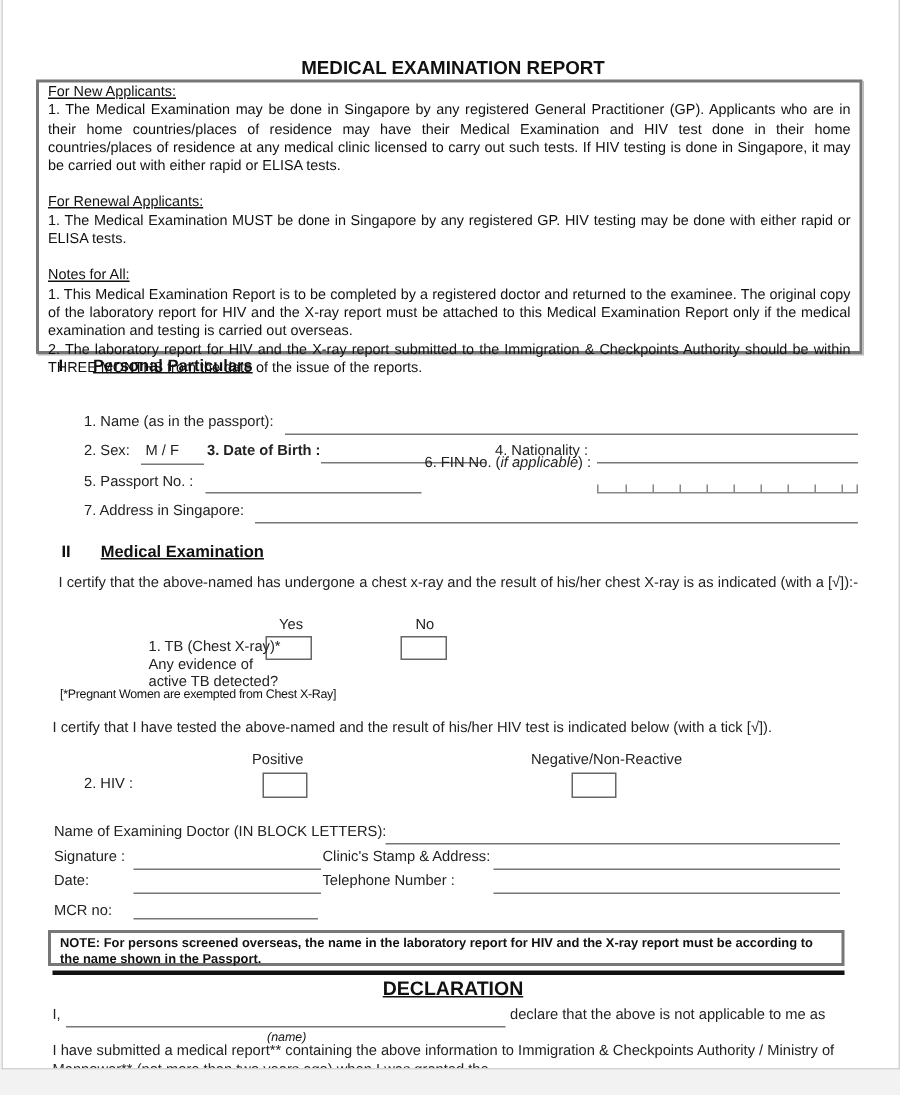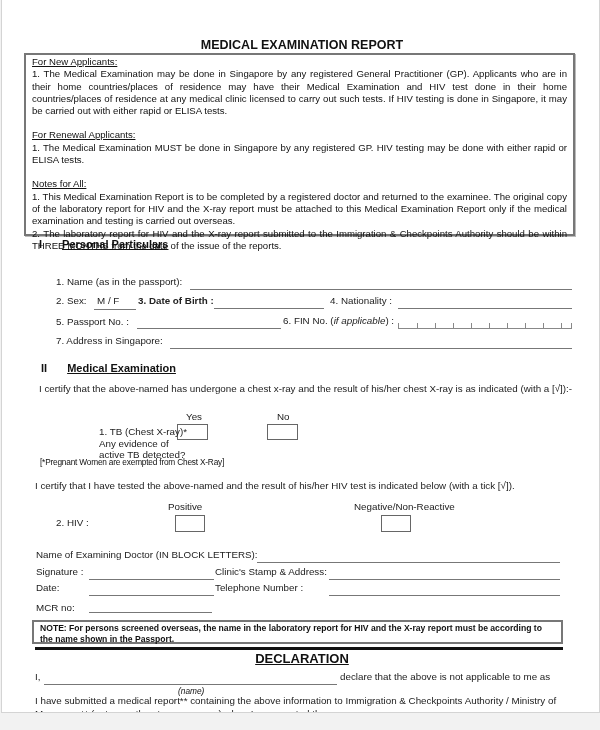--- a/index.html
+++ b/index.html
@@ -64,21 +64,21 @@
   <div class="abs lbl" style="left:54px; top:295px;">2.  Sex:</div>
   <div class="abs lbl" style="left:95px; top:295px;">M  /  F</div>
   <div class="line" style="left:92px; top:309px; width:42px;"></div>
   <div class="abs lbl" style="left:136px; top:295px;font-weight:bold;">3.  Date of Birth :</div>
   <div class="line" style="left:212px; top:308px; width:110px;"></div>
   <div class="abs lbl" style="left:328px; top:295px;">4.  Nationality :</div>
   <div class="line" style="left:396px; top:308px; width:174px;"></div>
 
   <div class="abs lbl" style="left:54px; top:316px;">5.  Passport No. :</div>
   <div class="line" style="left:135px; top:328px; width:144px;"></div>
-  <div class="abs lbl" style="left:281px; top:315px;"><span>6.  FIN No. (</span><i>if applicable</i><span>) :</span></div>
+  <div class="abs lbl" style="left:281px; top:303px;"><span>6.  FIN No. (</span><i>if applicable</i><span>) :</span></div>
   <div class="fin">
     <span style="left:0"></span>
       <span style="left:19px"></span>
       <span style="left:37px"></span>
       <span style="left:55px"></span>
       <span style="left:73px"></span>
       <span style="left:91px"></span>
       <span style="left:109px"></span>
       <span style="left:127px"></span>
       <span style="left:145px"></span>

